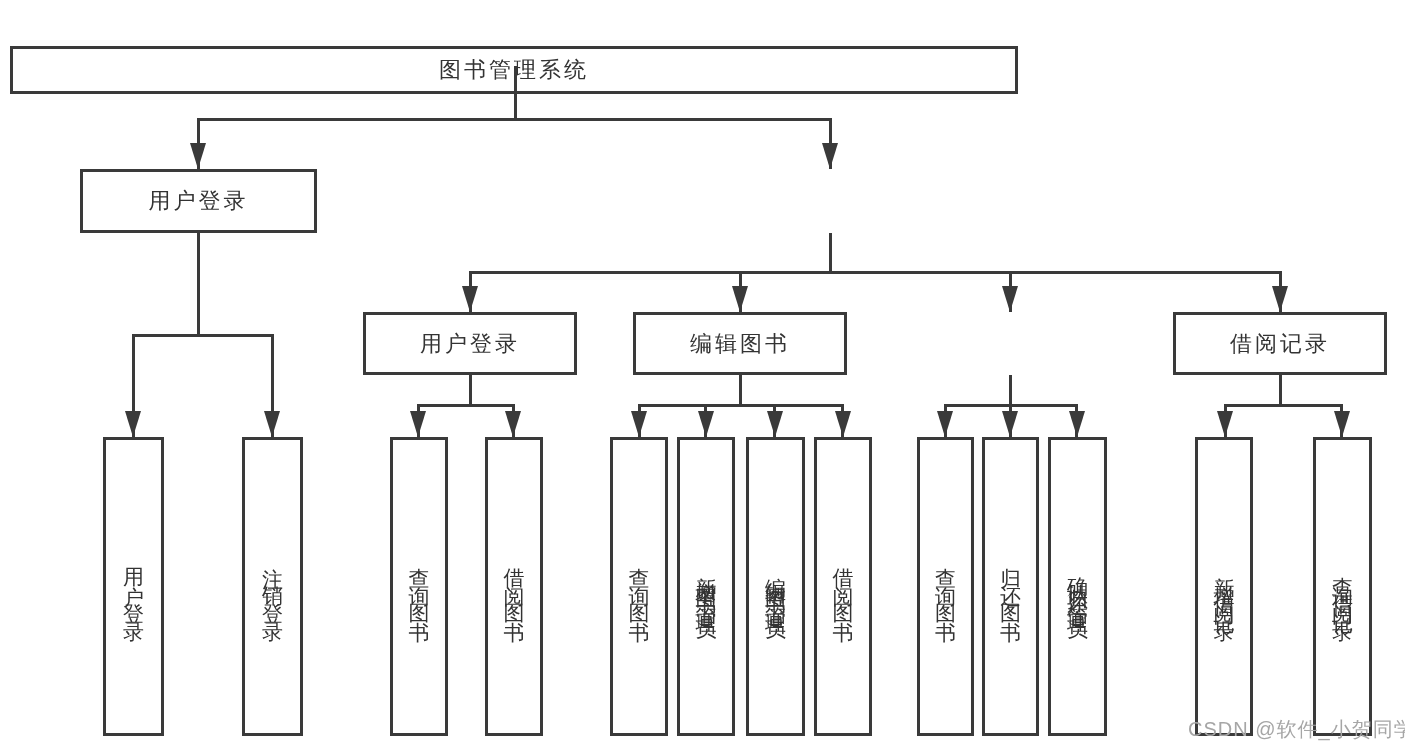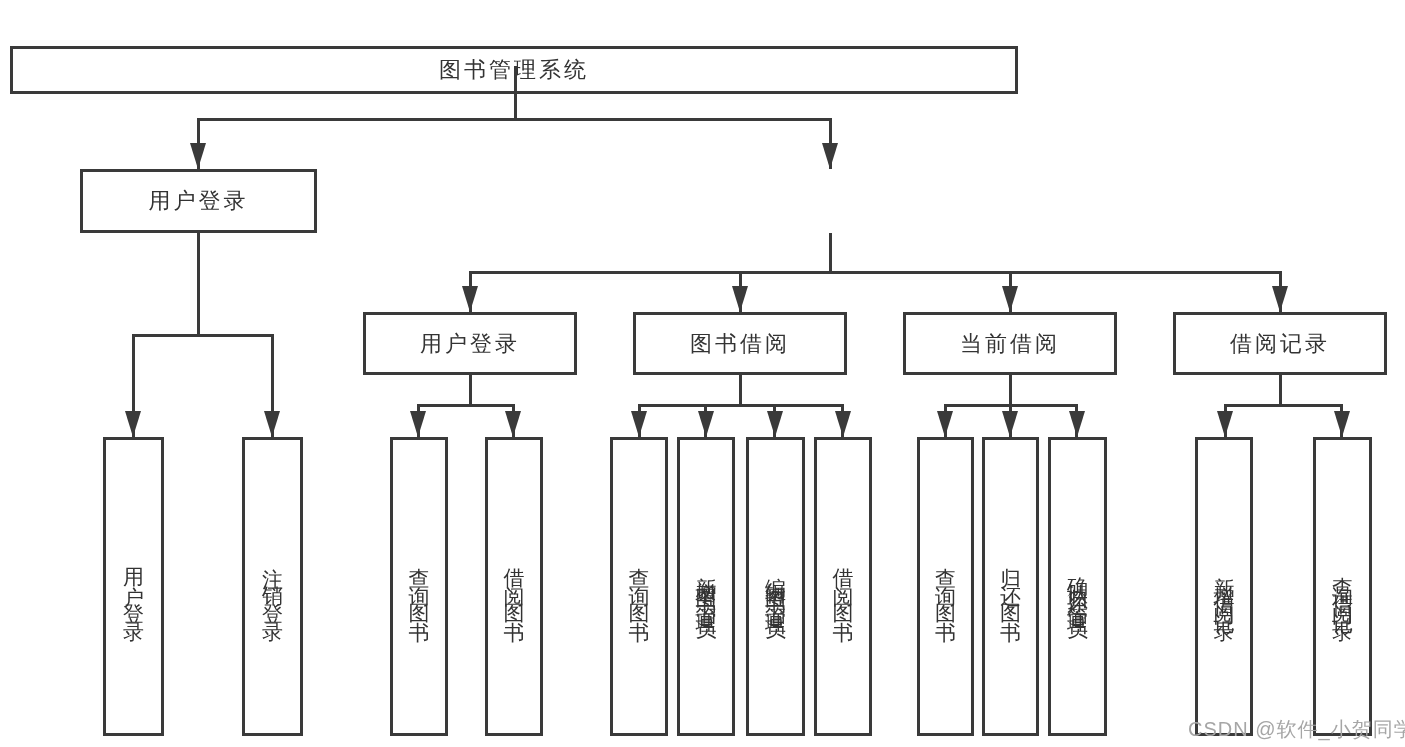--- a/index.html
+++ b/index.html
@@ -77,24 +77,21 @@
   <div class="arrow" style="left:732px;top:286px;"></div>
   <div class="vline" style="left:1009px;top:271px;height:41px;"></div>
   <div class="arrow" style="left:1002px;top:286px;"></div>
   <div class="vline" style="left:1279px;top:271px;height:41px;"></div>
   <div class="arrow" style="left:1272px;top:286px;"></div>
 
   <div class="hbox" style="left:363px;top:312px;width:214px;height:63px;">
     <span>用户登录</span>
   </div>
   <div class="hbox" style="left:633px;top:312px;width:214px;height:63px;">
-    <span>图书借阅</span>
-  </div>
-  <div class="hbox" style="left:903px;top:312px;width:214px;height:63px;">
-    <span>当前借阅</span>
+    <span>编辑图书</span>
   </div>
   <div class="hbox" style="left:1173px;top:312px;width:214px;height:63px;">
     <span>借阅记录</span>
   </div>
 
   <div class="vline" style="left:469px;top:375px;height:32px;"></div>
   <div class="hline" style="left:417px;top:404px;width:98px;"></div>
   <div class="vline" style="left:417px;top:404px;height:33px;"></div>
   <div class="arrow" style="left:410px;top:411px;"></div>
   <div class="vline" style="left:512px;top:404px;height:33px;"></div>

